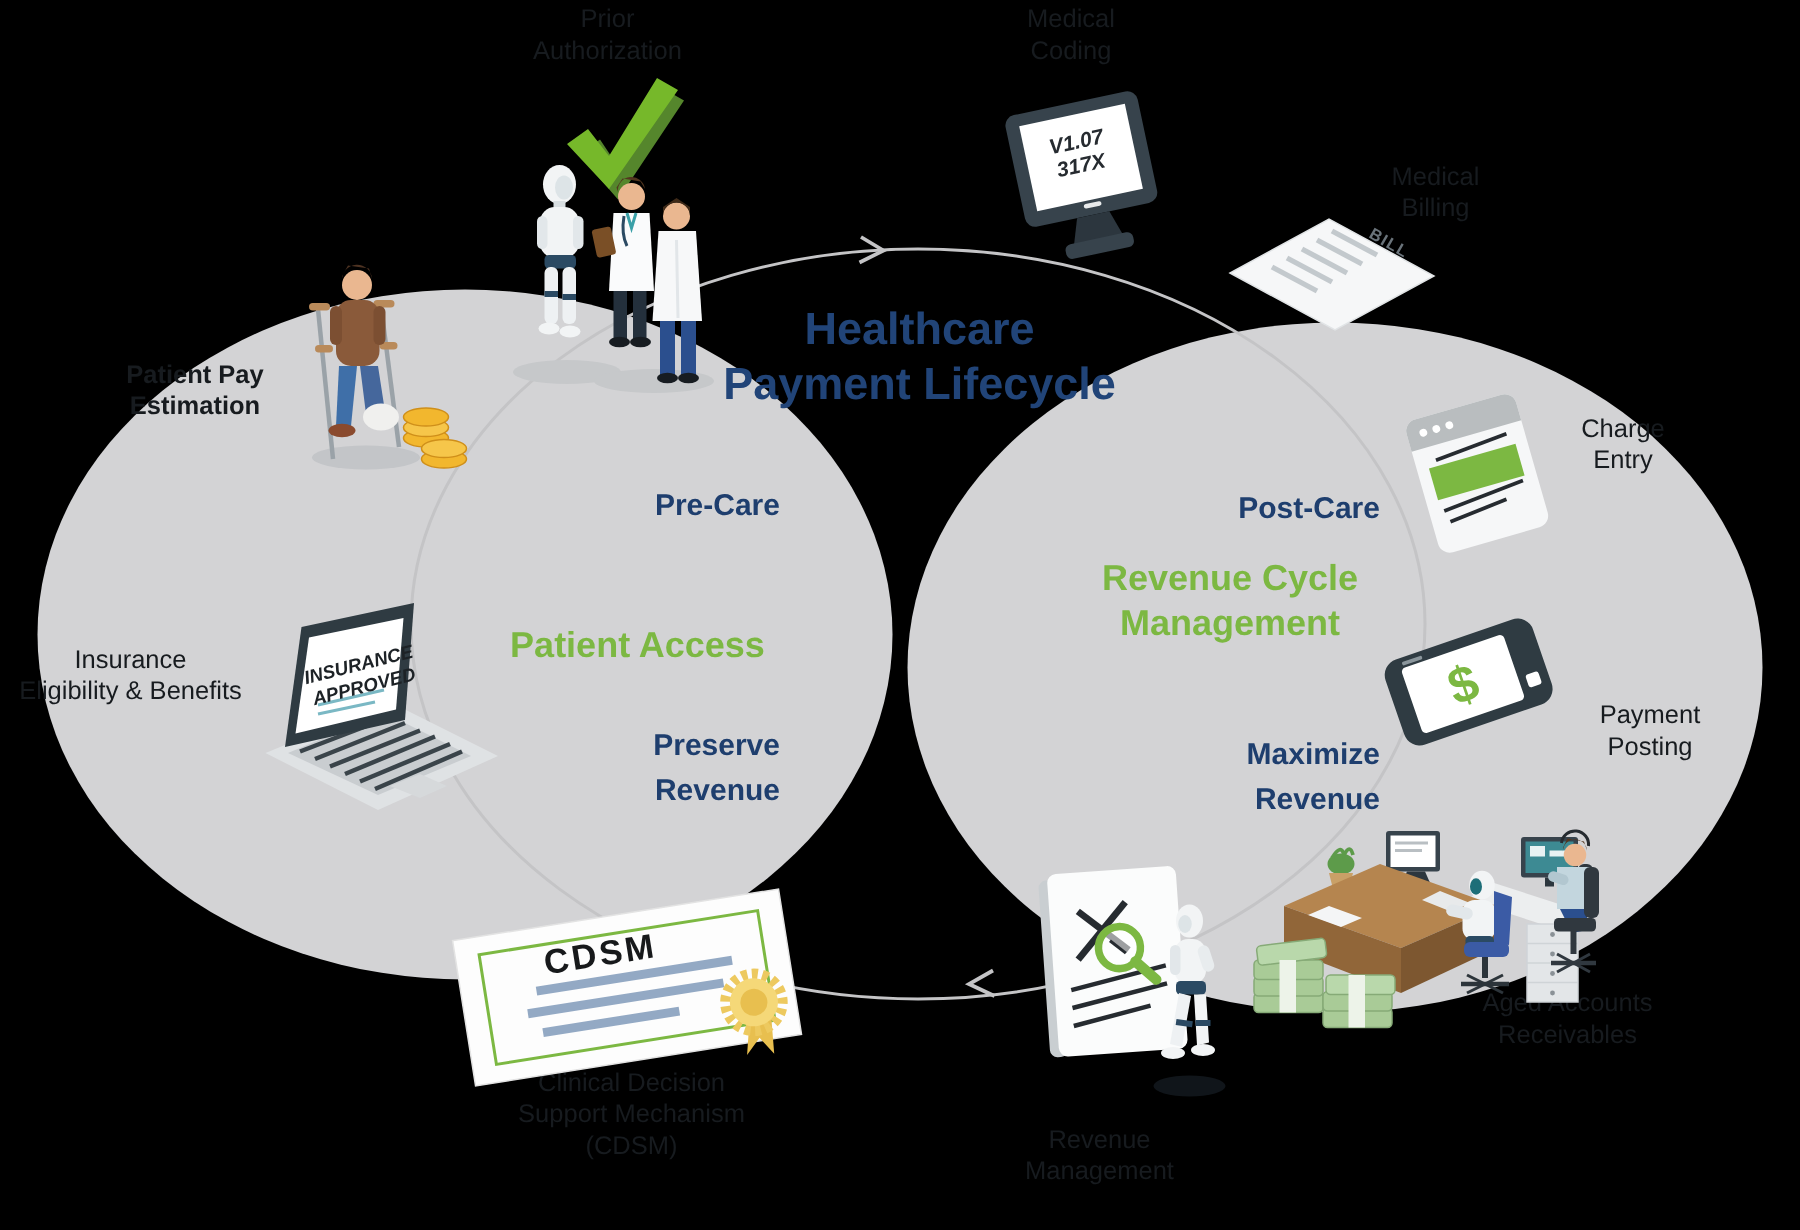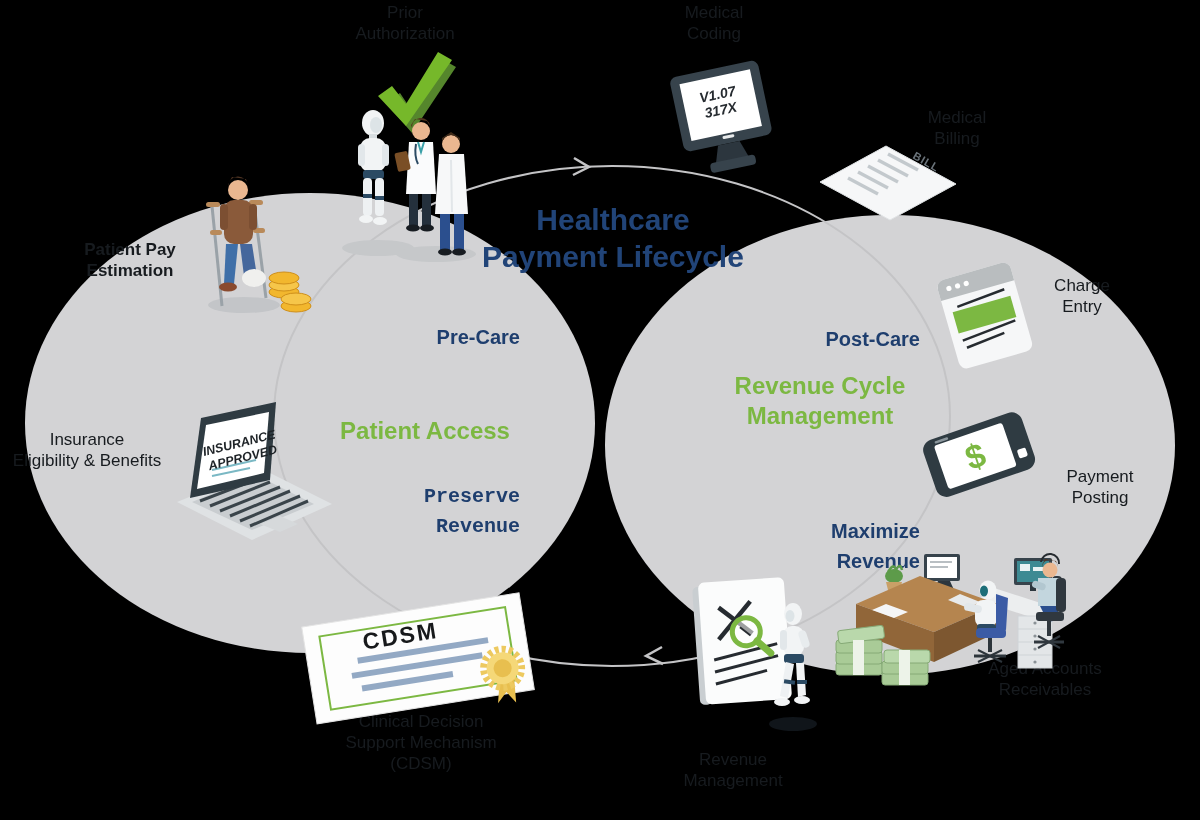--- a/index.html
+++ b/index.html
@@ -34,27 +34,27 @@
     <ellipse cx="612" cy="416" rx="338" ry="250" fill="none" stroke="#c4c4c6" stroke-width="2"></ellipse>
     <polyline points="574,158 589,167 573,175" fill="none" stroke="#c4c4c6" stroke-width="2.5"></polyline>
     <polyline points="662,647 646,656 663,664" fill="none" stroke="#c4c4c6" stroke-width="2.5"></polyline>
   </svg>
 
   <div class="title">Healthcare
 Payment Lifecycle</div>
 
   <div class="circ-h" style="left:320px;top:302px;width:200px;">Pre-Care</div>
   <div class="circ-g" style="left:305px;top:384px;width:240px;margin-top:32px;">Patient Access</div>
-  <div class="circ-h" style="left:320px;top:462px;width:200px;font-family:Liberation Mono, monospace;">Preserve
+  <div class="circ-h" style="left:320px;top:462px;width:200px;">Preserve
 Revenue</div>
 
   <div class="circ-h" style="left:720px;top:304px;width:200px;">Post-Care</div>
   <div class="circ-g" style="left:700px;top:371px;width:240px;">Revenue Cycle
 Management</div>
-  <div class="circ-h" style="left:720px;top:496px;width:200px;">Maximize
+  <div class="circ-h" style="left:720px;top:468px;width:200px;">Maximize
 Revenue</div>
 
   <div class="lbl" style="left:305px;top:2px;width:200px;">Prior
 Authorization</div>
   <div class="lbl" style="left:614px;top:2px;width:200px;">Medical
 Coding</div>
   <div class="lbl" style="left:857px;top:107px;width:200px;">Medical
 Billing</div>
   <div class="lbl" style="left:1040px;top:466px;width:120px;">Payment
 Posting</div>

